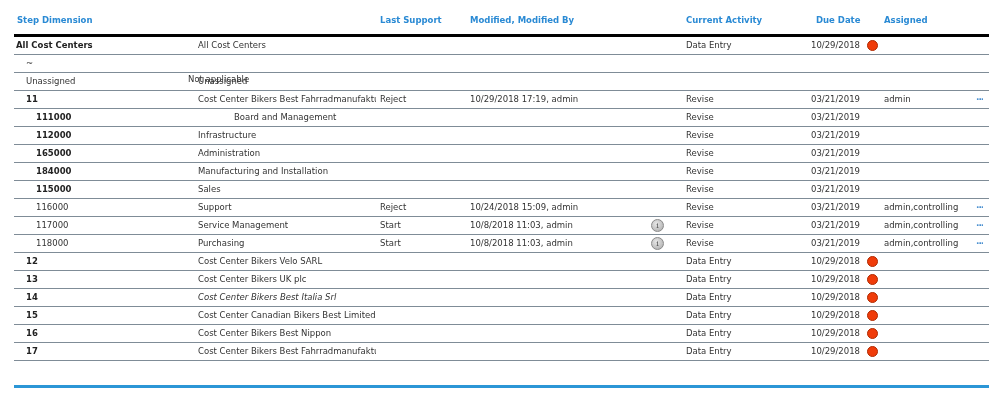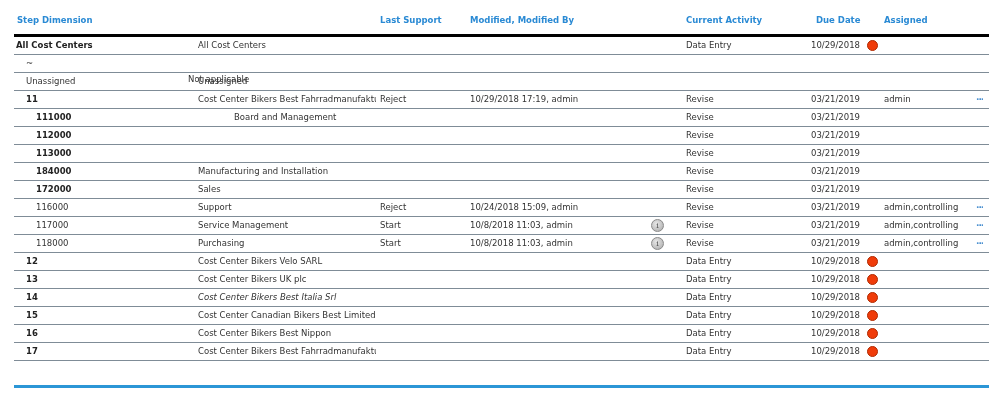--- a/index.html
+++ b/index.html
@@ -136,38 +136,40 @@
         <div class="sep" style="left: 331px;"></div>
         <div class="sep" style="left: 363px;"></div>
         <div class="sep" style="left: 453px;"></div>
         <div class="sep" style="left: 633px;"></div>
         <div class="sep" style="left: 651px;"></div>
         <div class="sep" style="left: 669px;"></div>
         <div class="sep" style="left: 849px;"></div>
         <div class="sep" style="left: 867px;"></div>
         <div class="sep" style="left: 957px;"></div>
         <div class="c b" style="left: 22px; width: 148px;">112000</div>
-        <div class="c" style="left: 366px; width: 85px;"></div>
-        <div class="c" style="left: 456px; width: 175px;"></div>
-        <div class="c" style="left: 672px; width: 120px;">Revise</div>
-        <div class="c" style="left: 760px; width: 86px; text-align: right;">03/21/2019</div>
-        <div class="c" style="left: 870px; width: 86px;"></div>
-      </div>
-      <div class="row">
-        <div class="sep" style="left: 180px;"></div>
-        <div class="sep" style="left: 331px;"></div>
-        <div class="sep" style="left: 363px;"></div>
-        <div class="sep" style="left: 453px;"></div>
-        <div class="sep" style="left: 633px;"></div>
-        <div class="sep" style="left: 651px;"></div>
-        <div class="sep" style="left: 669px;"></div>
-        <div class="sep" style="left: 849px;"></div>
-        <div class="sep" style="left: 867px;"></div>
-        <div class="sep" style="left: 957px;"></div>
-        <div class="c b" style="left: 22px; width: 148px;">113000</div>
+        <div class="c" style="left: 184px; width: 178px;">Infrastructure</div>
+        <div class="c" style="left: 366px; width: 85px;"></div>
+        <div class="c" style="left: 456px; width: 175px;"></div>
+        <div class="c" style="left: 672px; width: 120px;">Revise</div>
+        <div class="c" style="left: 760px; width: 86px; text-align: right;">03/21/2019</div>
+        <div class="c" style="left: 870px; width: 86px;"></div>
+      </div>
+      <div class="row">
+        <div class="sep" style="left: 180px;"></div>
+        <div class="sep" style="left: 331px;"></div>
+        <div class="sep" style="left: 363px;"></div>
+        <div class="sep" style="left: 453px;"></div>
+        <div class="sep" style="left: 633px;"></div>
+        <div class="sep" style="left: 651px;"></div>
+        <div class="sep" style="left: 669px;"></div>
+        <div class="sep" style="left: 849px;"></div>
+        <div class="sep" style="left: 867px;"></div>
+        <div class="sep" style="left: 957px;"></div>
+        <div class="c b" style="left: 22px; width: 148px;">165000</div>
+        <div class="c" style="left: 184px; width: 178px;">Administration</div>
         <div class="c" style="left: 366px; width: 85px;"></div>
         <div class="c" style="left: 456px; width: 175px;"></div>
         <div class="c" style="left: 672px; width: 120px;">Revise</div>
         <div class="c" style="left: 760px; width: 86px; text-align: right;">03/21/2019</div>
         <div class="c" style="left: 870px; width: 86px;"></div>
       </div>
       <div class="row">
         <div class="sep" style="left: 180px;"></div>
         <div class="sep" style="left: 331px;"></div>
         <div class="sep" style="left: 363px;"></div>
@@ -190,21 +192,21 @@
         <div class="sep" style="left: 180px;"></div>
         <div class="sep" style="left: 331px;"></div>
         <div class="sep" style="left: 363px;"></div>
         <div class="sep" style="left: 453px;"></div>
         <div class="sep" style="left: 633px;"></div>
         <div class="sep" style="left: 651px;"></div>
         <div class="sep" style="left: 669px;"></div>
         <div class="sep" style="left: 849px;"></div>
         <div class="sep" style="left: 867px;"></div>
         <div class="sep" style="left: 957px;"></div>
-        <div class="c b" style="left: 22px; width: 148px;">172000</div>
+        <div class="c b" style="left: 22px; width: 148px;">115000</div>
         <div class="c" style="left: 184px; width: 178px;">Sales</div>
         <div class="c" style="left: 366px; width: 85px;"></div>
         <div class="c" style="left: 456px; width: 175px;"></div>
         <div class="c" style="left: 672px; width: 120px;">Revise</div>
         <div class="c" style="left: 760px; width: 86px; text-align: right;">03/21/2019</div>
         <div class="c" style="left: 870px; width: 86px;"></div>
       </div>
       <div class="row">
         <div class="sep" style="left: 180px;"></div>
         <div class="sep" style="left: 331px;"></div>

